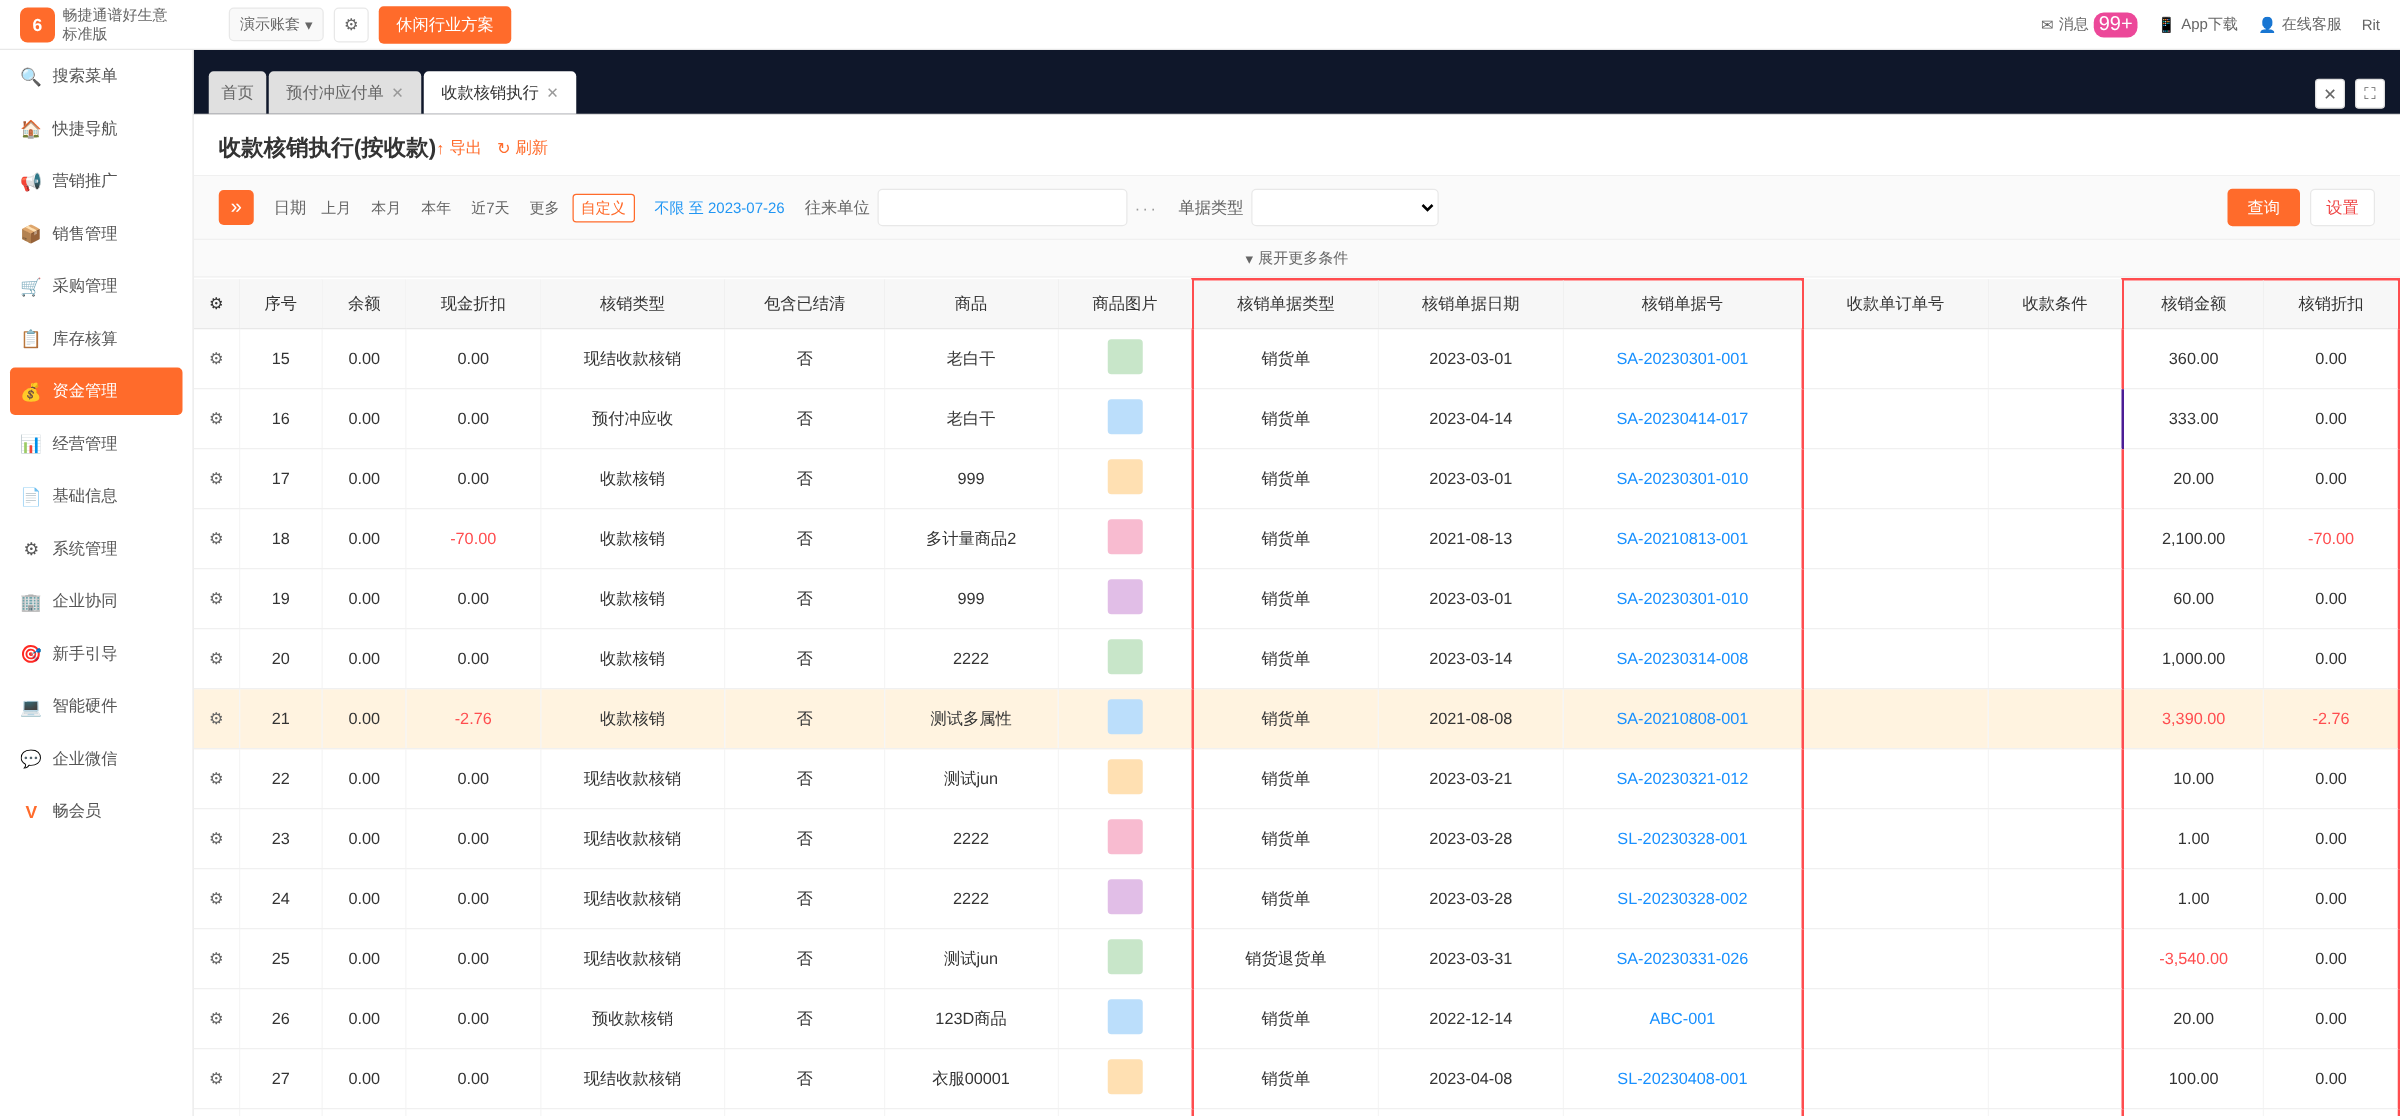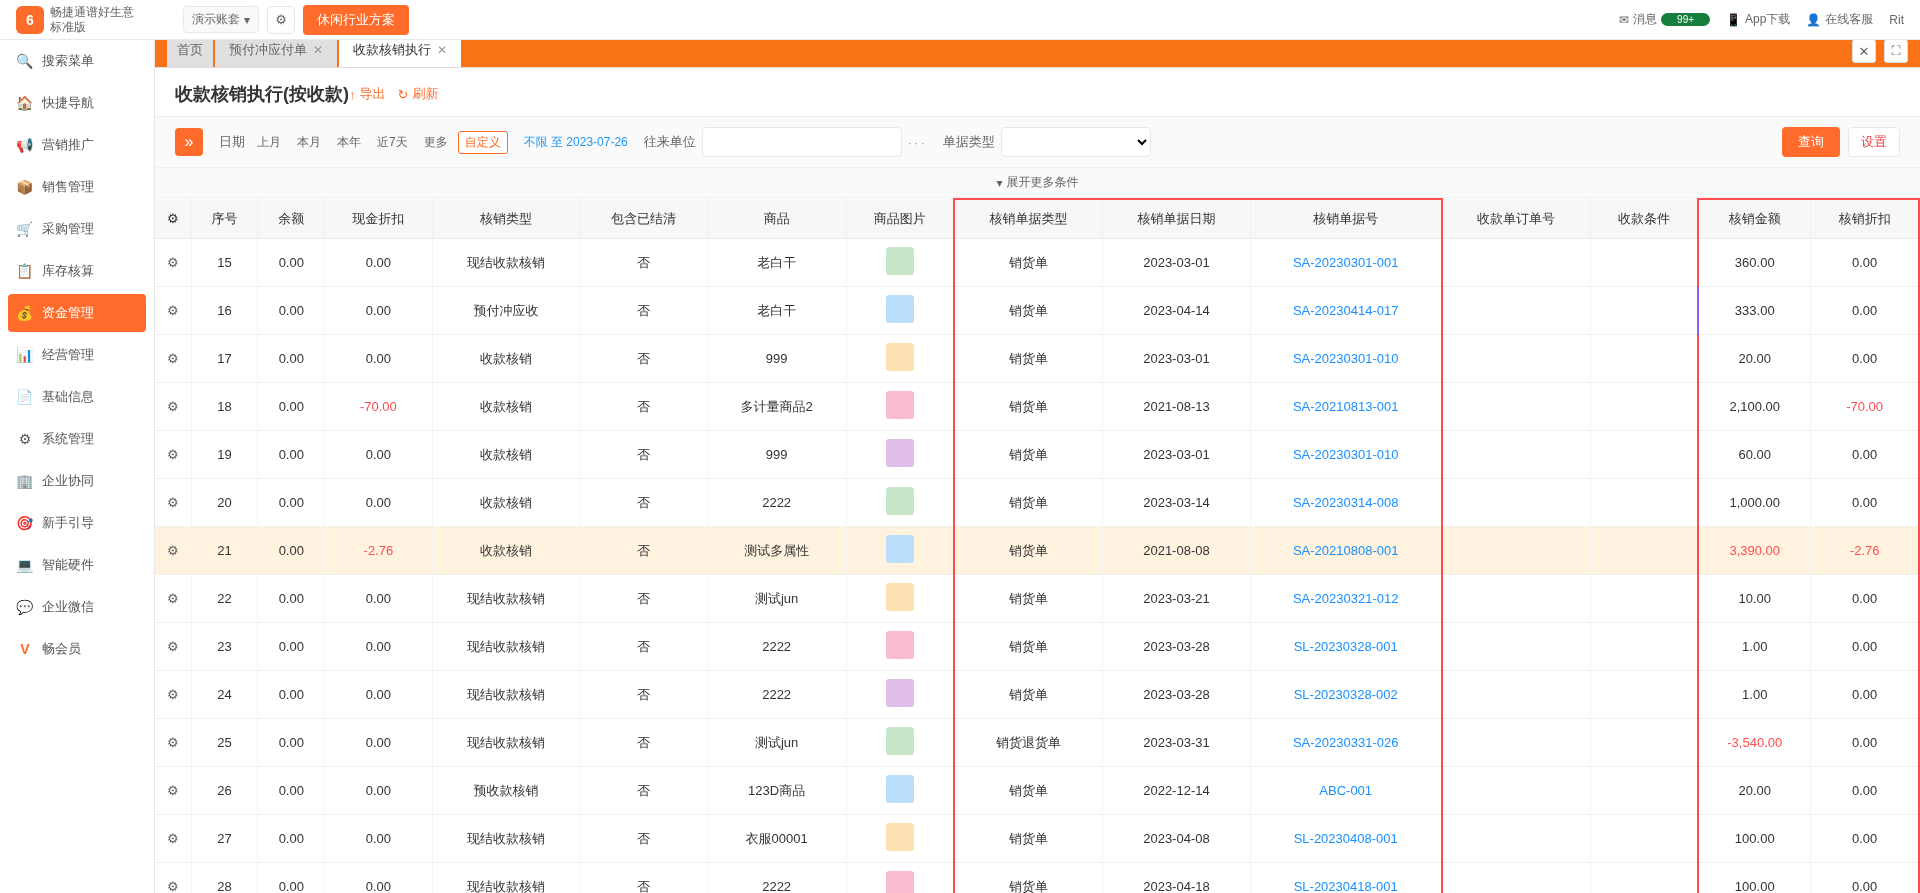--- a/index.html
+++ b/index.html
@@ -9,35 +9,35 @@
     .top-bar { height: 40px; background: #fff; display: flex; align-items: center; padding: 0 16px; border-bottom: 1px solid #e8e8e8; gap: 12px; }
     .logo-area { display: flex; align-items: center; gap: 6px; width: 155px; min-width: 155px; }
     .logo-icon { width: 28px; height: 28px; background: #ff6b2b; border-radius: 6px; display: flex; align-items: center; justify-content: center; color: white; font-weight: bold; font-size: 14px; }
     .logo-text { font-size: 12px; color: #666; line-height: 1.2; }
     .top-bar-center { display: flex; align-items: center; gap: 8px; flex: 1; }
     .org-selector { display: flex; align-items: center; gap: 4px; padding: 4px 8px; border: 1px solid #e8e8e8; border-radius: 4px; cursor: pointer; background: #f9f9f9; color: #666; font-size: 12px; }
     .gear-btn { width: 28px; height: 28px; border: 1px solid #e8e8e8; border-radius: 4px; display: flex; align-items: center; justify-content: center; cursor: pointer; color: #666; background: #fff; }
     .industry-btn { background: #ff6b2b; color: #fff; border: none; padding: 6px 14px; border-radius: 4px; cursor: pointer; font-size: 13px; }
     .top-bar-right { display: flex; align-items: center; gap: 16px; }
     .top-bar-right-item { display: flex; align-items: center; gap: 4px; color: #666; font-size: 12px; cursor: pointer; }
-    .badge { background: #15803d; color: #fff; border-radius: 8px; padding: 1px 16px; font-size: 10px; }
+    .badge { background: #ec4899; color: #fff; border-radius: 8px; padding: 1px 4px; font-size: 16px; }
 
     
     .layout { display: flex; height: calc(100vh - 40px); }
     .sidebar { width: 155px; background: #fff; border-right: 1px solid #e8e8e8; display: flex; flex-direction: column; overflow-y: auto; }
     .sidebar-item { display: flex; align-items: center; gap: 8px; padding: 12px 16px; cursor: pointer; color: #555; font-size: 13px; }
     .sidebar-item.active { background: #ff6b2b; color: #fff; border-radius: 4px; margin: 2px 8px; padding: 10px 8px; }
     .sidebar-item.active .sidebar-icon { color: #fff; }
     .sidebar-icon { width: 18px; text-align: center; font-size: 14px; }
 
     
     .main-content { flex: 1; display: flex; flex-direction: column; overflow: hidden; }
 
     
-    .tab-bar { height: 28px; background: #f97316; display: flex; align-items: flex-end; padding: 0 12px; gap: 2px; border-bottom: 1px solid #ddd; }
+    .tab-bar { height: 52px; background: #0f172a; display: flex; align-items: flex-end; padding: 0 12px; gap: 2px; border-bottom: 1px solid #ddd; }
     .tab { padding: 8px 14px; background: #e0e0e0; border-radius: 4px 4px 0 0; cursor: pointer; font-size: 13px; color: #666; display: flex; align-items: center; gap: 6px; }
     .tab.active { background: #fff; color: #333; font-weight: 500; }
     .tab-close { color: #999; font-size: 12px; cursor: pointer; }
     .tab-home { color: #666; padding: 8px 10px; }
     .tab-controls { margin-left: auto; display: flex; align-items: center; gap: 8px; padding-bottom: 4px; }
     .tab-ctrl-btn { width: 24px; height: 24px; display: flex; align-items: center; justify-content: center; cursor: pointer; color: #666; border: 1px solid #ddd; background: #fff; border-radius: 3px; }
 
     
     .page-content { flex: 1; overflow: hidden; background: #fff; display: flex; flex-direction: column; }
     .page-header { padding: 14px 20px 10px; display: flex; align-items: center; border-bottom: 1px solid #f0f0f0; }
@@ -300,21 +300,21 @@
       <td class="">0.00</td>
       <td>预付冲应收</td>
       <td>否</td>
       <td>老白干</td>
       <td><div style="width:28px;height:28px;background:#bbdefb;border-radius:3px;display:inline-block;"></div></td>
       <td style="border-left:2px solid #ff4d4f;">销货单</td>
       <td>2023-04-14</td>
       <td style="border-right:2px solid #ff4d4f;"><a class="link-text" href="#">SA-20230414-017</a></td>
       <td></td>
       <td></td>
-      <td class="" style="border-left:2px solid #8b5cf6;margin-left:19px;">333.00</td>
+      <td class="" style="border-left:2px solid #4c1d95;margin-left:19px;">333.00</td>
       <td class="" style="border-right:2px solid #ff4d4f;">0.00</td>
     </tr>
               <tr>
       <td class="gear-cell">⚙</td>
       <td>17</td>
       <td>0.00</td>
       <td class="">0.00</td>
       <td>收款核销</td>
       <td>否</td>
       <td>999</td>

